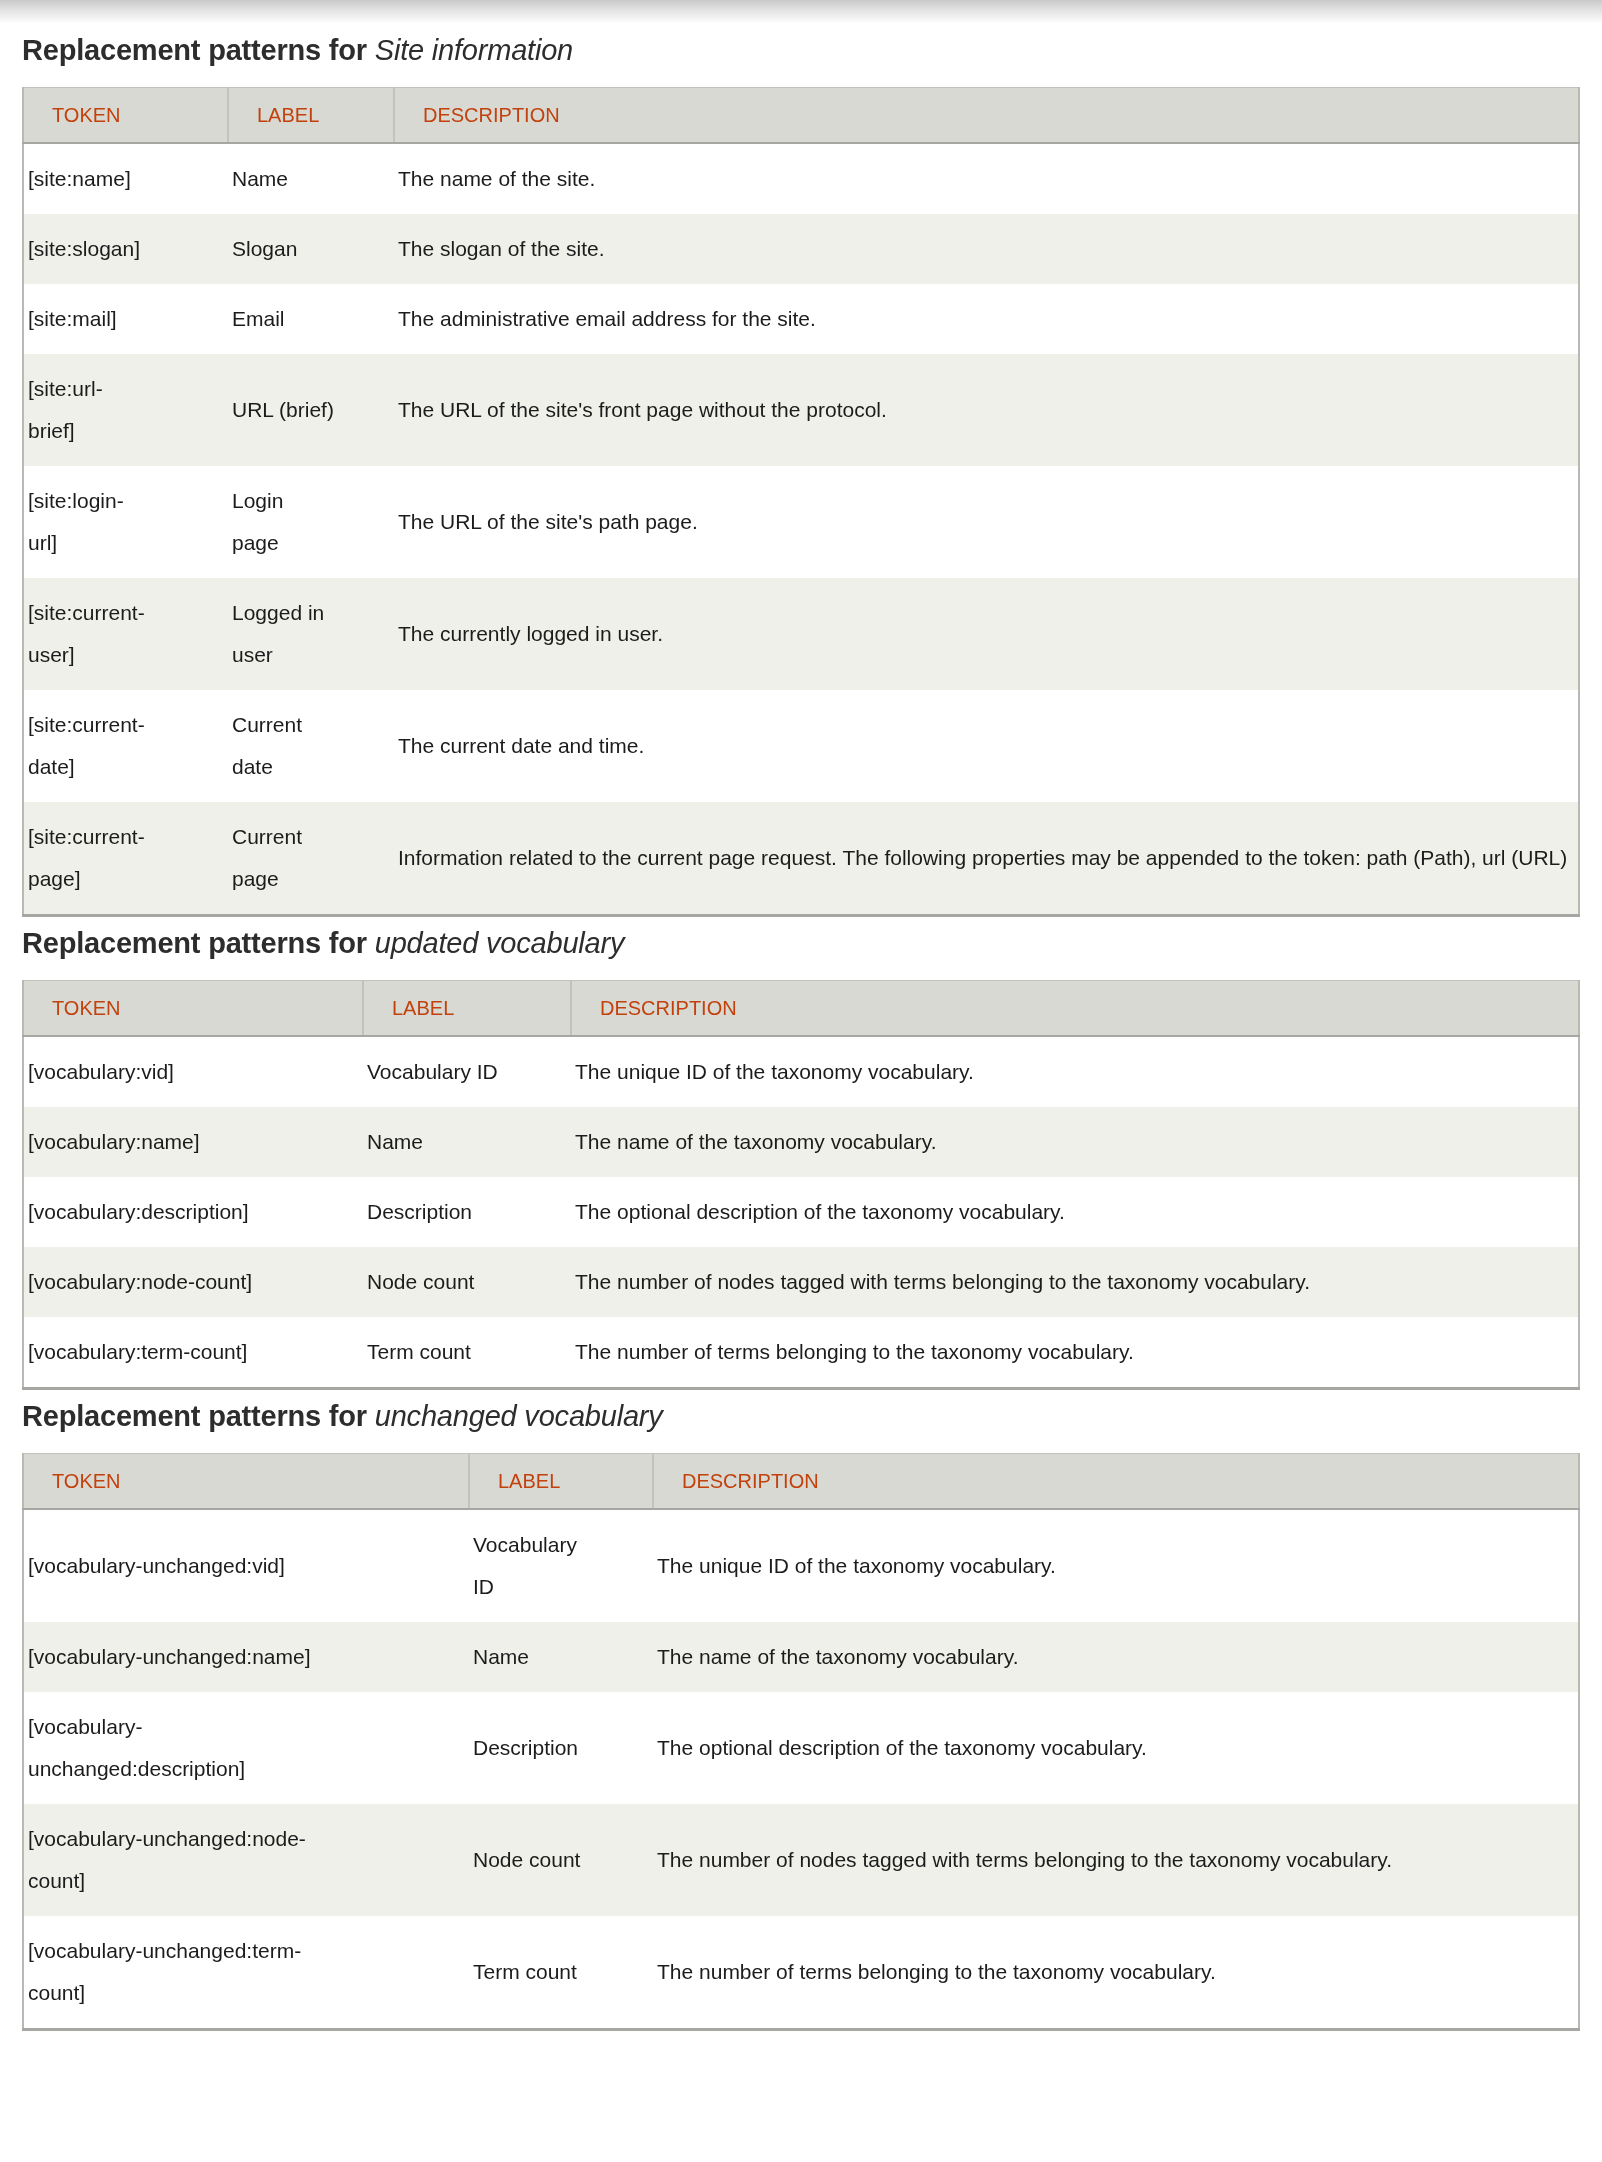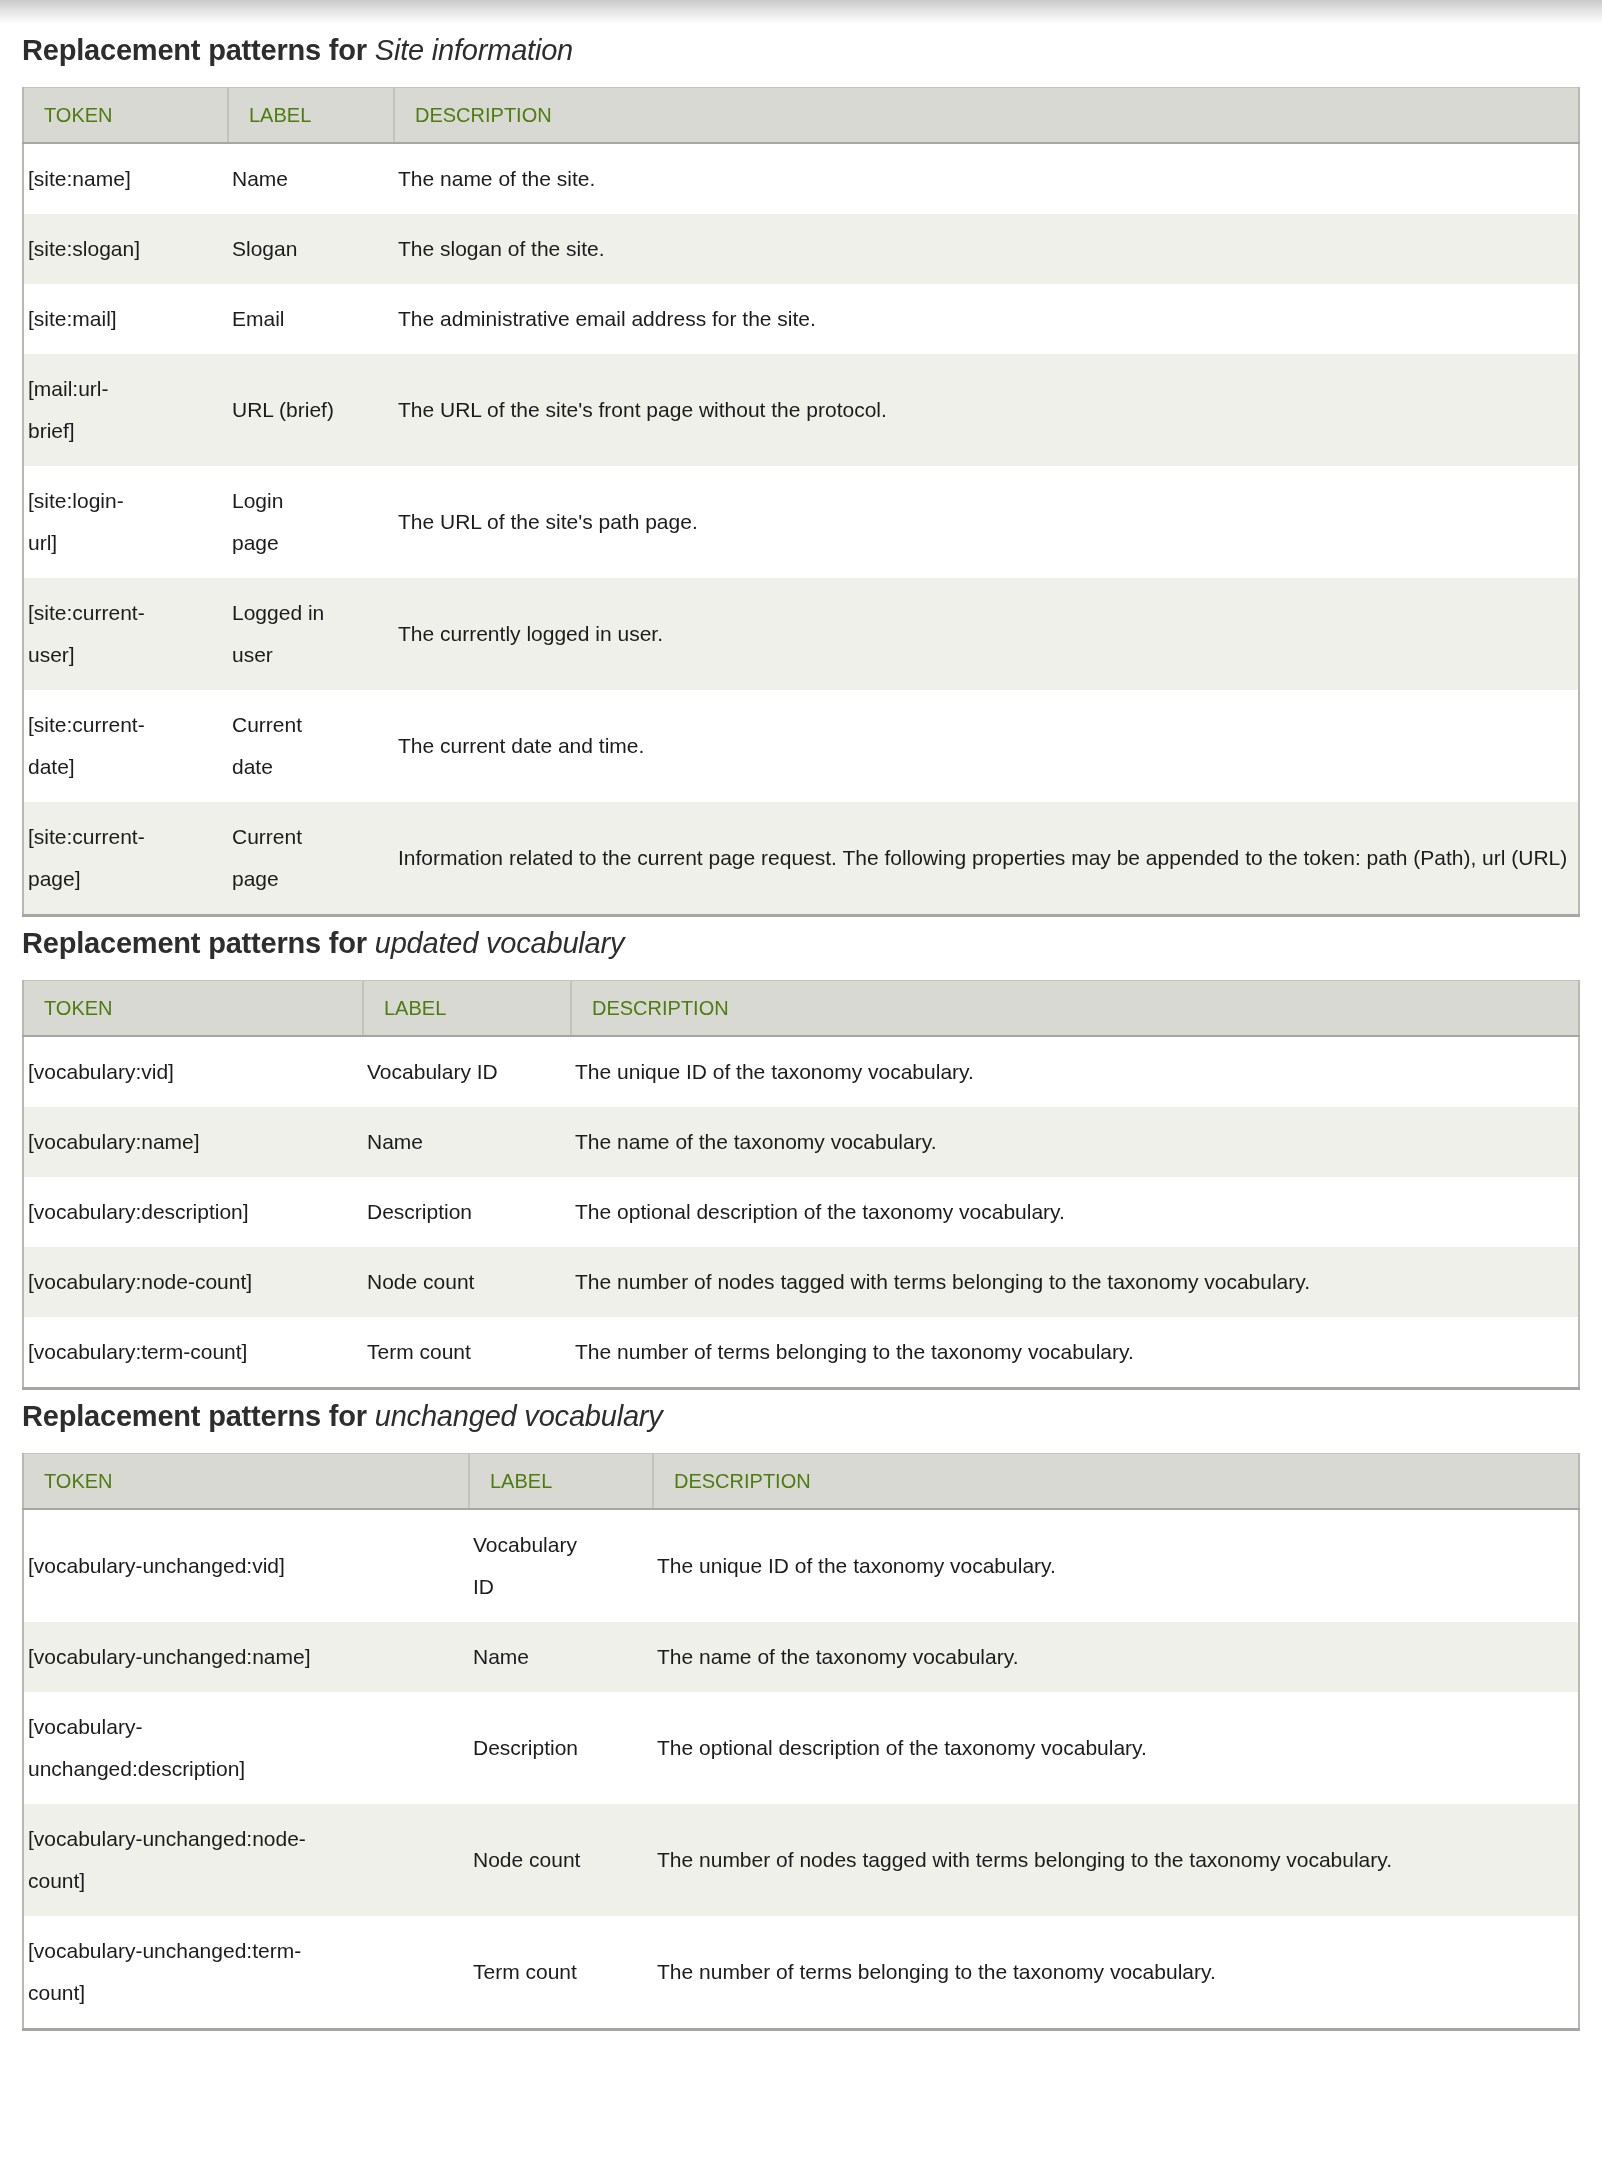--- a/index.html
+++ b/index.html
@@ -49,22 +49,22 @@
     border-right:2px solid var(--table-border);
     border-top:1px solid var(--header-divider);
     border-bottom:3px solid var(--header-border);
     font-size:21px;
   }
   table.tokens-table thead th{
     background:var(--header-bg);
     text-align:left;
     font-weight:normal;
     font-size:20px;
-    color:#4d7c0f;
-    padding:15px 20px;
+    color:#c2410c;
+    padding:15px 28px;
     line-height:24px;
     border-bottom:2px solid var(--header-border);
     vertical-align:middle;
   }
   table.tokens-table thead th + th{
     border-left:2px solid var(--header-divider);
   }
   table.tokens-table td{
     padding:14px 4px;
     line-height:42px;
@@ -110,21 +110,21 @@
             <td class="token-cell">[site:slogan]</td>
             <td class="label-cell">Slogan</td>
             <td class="description-cell">The slogan of the site.</td>
           </tr>
           <tr>
             <td class="token-cell">[site:mail]</td>
             <td class="label-cell">Email</td>
             <td class="description-cell">The administrative email address for the site.</td>
           </tr>
           <tr>
-            <td class="token-cell">[mail:url-
+            <td class="token-cell">[site:url-
 brief]</td>
             <td class="label-cell">URL (brief)</td>
             <td class="description-cell">The URL of the site's front page without the protocol.</td>
           </tr>
           <tr>
             <td class="token-cell">[site:login-
 url]</td>
             <td class="label-cell">Login
 page</td>
             <td class="description-cell">The URL of the site's path page.</td>

